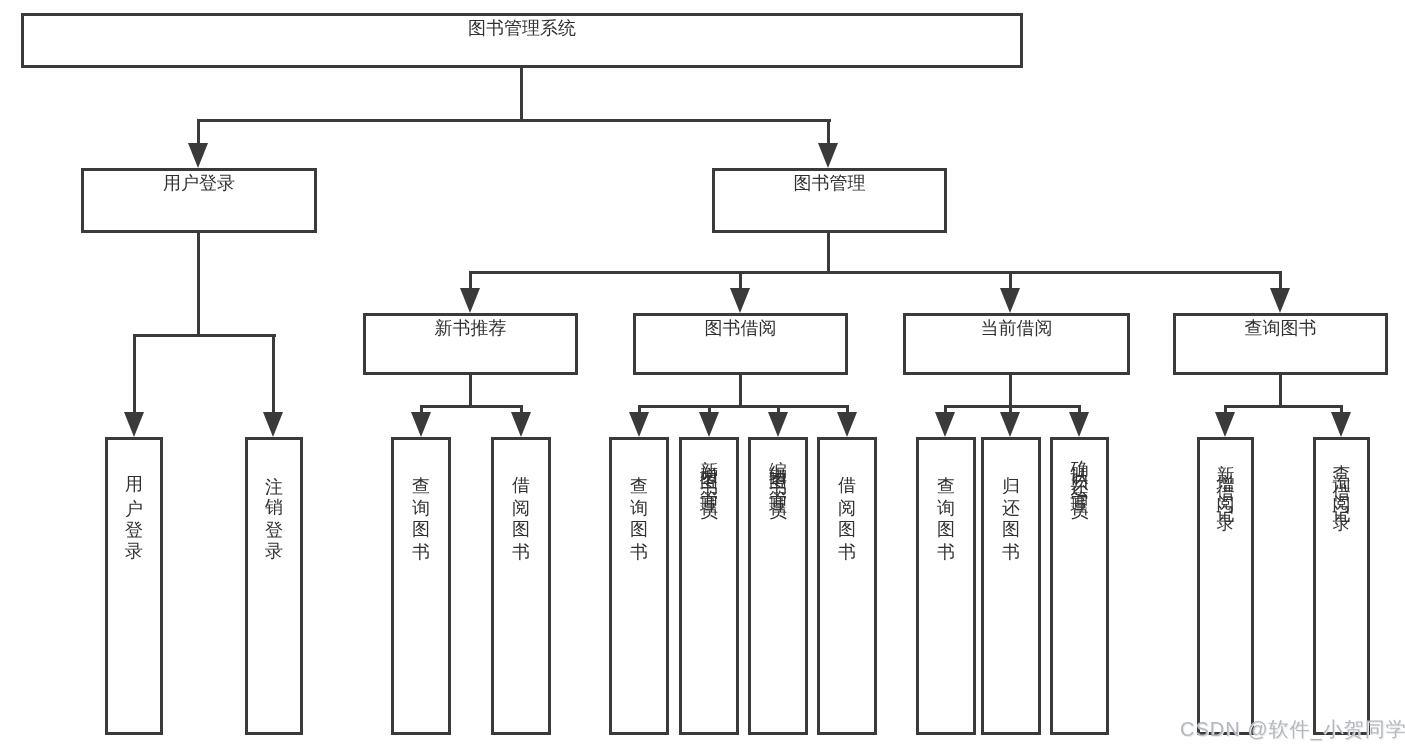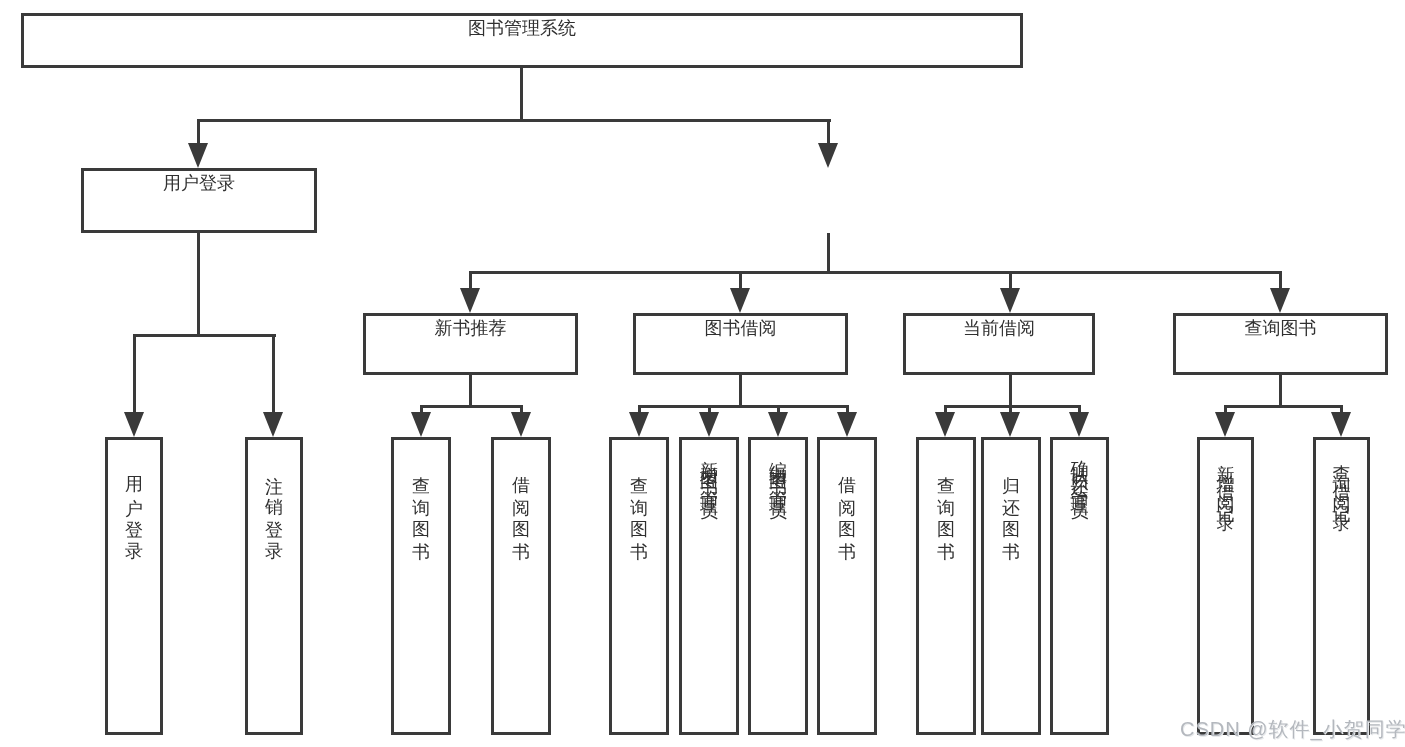--- a/index.html
+++ b/index.html
@@ -64,20 +64,23 @@
   <div class="vl" style="left:520px; top:68px; height:54px;"></div>
   <div class="hl" style="left:197px; top:119px; width:634px;"></div>
   <div class="vl" style="left:197px; top:119px; height:30px;"></div>
   <div class="ar" style="left:188px; top:143px;"></div>
   <div class="vl" style="left:827px; top:119px; height:30px;"></div>
   <div class="ar" style="left:818px; top:143px;"></div>
 
   <div class="box" style="left:81px; top:168px; width:236px; height:65px;">
     <span>用户登录</span>
   </div>
+  <div class="box" style="left:712px; top:168px; width:235px; height:65px;">
+    <span>图书管理</span>
+  </div>
 
   <div class="vl" style="left:197px; top:233px; height:104px;"></div>
   <div class="hl" style="left:133px; top:334px; width:143px;"></div>
   <div class="vl" style="left:133px; top:334px; height:80px;"></div>
   <div class="ar" style="left:124px; top:412px;"></div>
   <div class="vl" style="left:272px; top:334px; height:80px;"></div>
   <div class="ar" style="left:263px; top:412px;"></div>
 
   <div class="vl" style="left:827px; top:233px; height:41px;"></div>
   <div class="hl" style="left:469px; top:271px; width:813px;"></div>
@@ -89,21 +92,21 @@
   <div class="ar" style="left:1000px; top:288px;"></div>
   <div class="vl" style="left:1279px; top:271px; height:20px;"></div>
   <div class="ar" style="left:1270px; top:288px;"></div>
 
   <div class="box" style="left:633px; top:313px; width:215px; height:62px;">
     <span>图书借阅</span>
   </div>
   <div class="box" style="left:363px; top:313px; width:215px; height:62px;">
     <span>新书推荐</span>
   </div>
-  <div class="box" style="left:903px; top:313px; width:192px; height:62px;">
+  <div class="box" style="left:903px; top:313px; width:227px; height:62px;">
     <span>当前借阅</span>
   </div>
   <div class="box" style="left:1173px; top:313px; width:215px; height:62px;">
     <span>查询图书</span>
   </div>
 
   <div class="vl" style="left:469px; top:375px; height:33px;"></div>
   <div class="hl" style="left:420px; top:405px; width:103px;"></div>
   <div class="vl" style="left:420px; top:405px; height:12px;"></div>
   <div class="ar" style="left:411px; top:412px;"></div>

